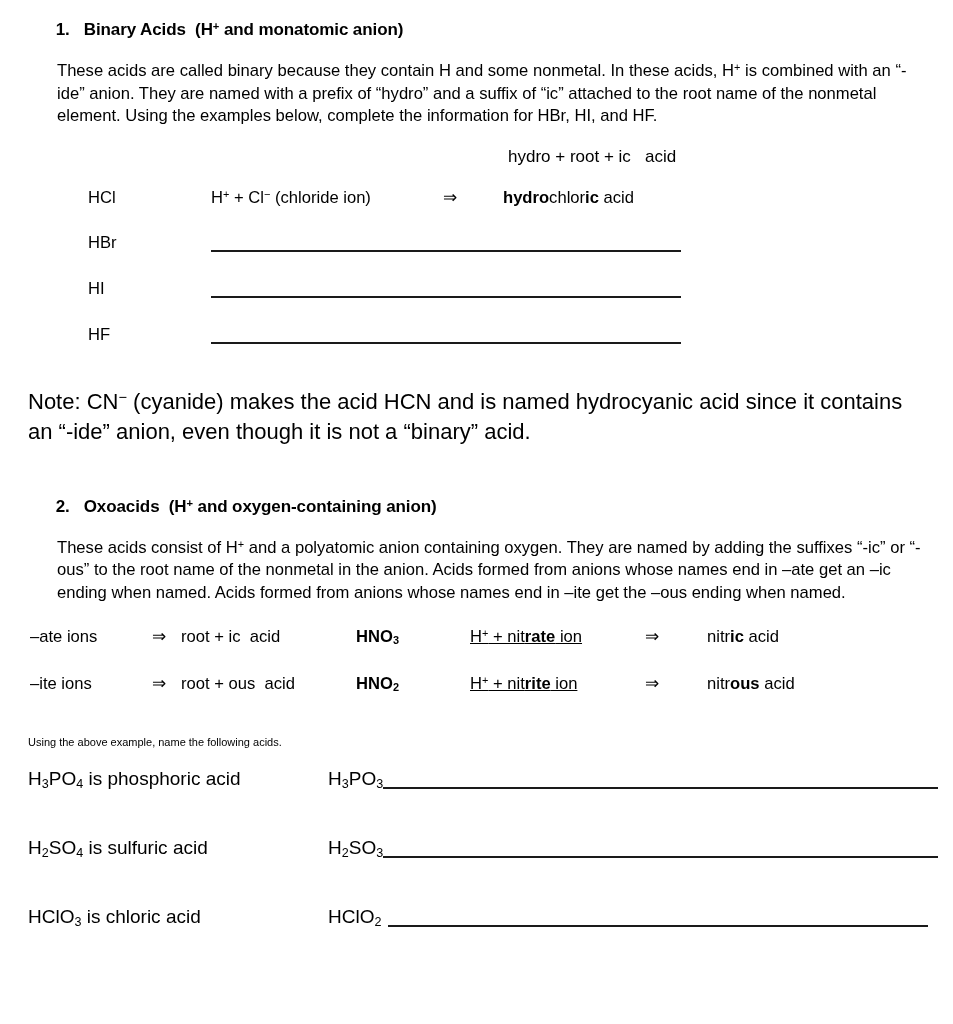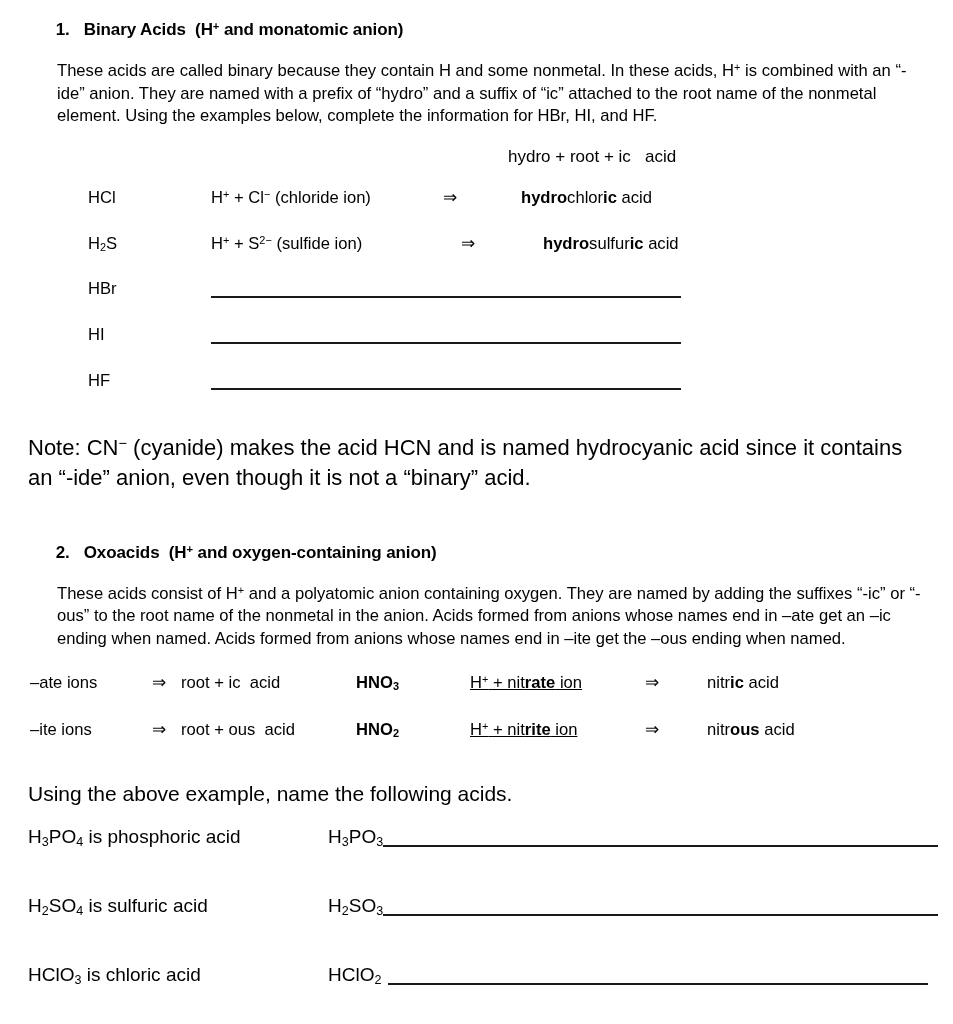--- a/index.html
+++ b/index.html
@@ -118,21 +118,21 @@
   .ox-c4 { width: 114px; }
   .ox-c5 { width: 175px; text-decoration: underline; }
   .ox-c6 { width: 62px; }
   .ox-c7 { }
   .ox-row { height: 47px; }
 
   
   .using {
     margin-top: 16px;
     margin-left: 28px;
-    font-size: 21px;
+    font-size: 11px;
   }
   .ex-table {
     margin-top: 20px;
     border-collapse: collapse;
     width: 100%;
   }
   .ex-table td {
     padding: 0;
     font-size: 19px;
     vertical-align: baseline;
@@ -170,34 +170,20 @@
             <span>H</span><sup>+</sup><span> + Cl</span><sup>−</sup><span> (chloride ion)</span>
           </td>
           <td class="col-arrow">
             <span class="arrow">⇒</span>
           </td>
           <td class="col-name">
             <b>hydro</b><span>chlor</span><b>ic</b><span> acid</span>
           </td>
         </tr>
 
-        <tr class="row-h">
-          <td class="col-formula">
-            <span>H</span><sub>2</sub><span>S</span>
-          </td>
-          <td class="col-ions">
-            <span>H</span><sup>+</sup><span> + S</span><sup>2−</sup><span> (sulfide ion)</span>
-          </td>
-          <td class="col-arrow" style="padding-left:18px !important;">
-            <span class="arrow">⇒</span>
-          </td>
-          <td class="col-name" style="padding-left:22px !important;">
-            <b>hydro</b><span>sulfur</span><b>ic</b><span> acid</span>
-          </td>
-        </tr>
 
         <tr class="row-h">
           <td class="col-formula">
             <span>HBr</span>
           </td>
           <td colspan="3">
             <span class="blank-line bl-470"></span>
           </td>
         </tr>
 

